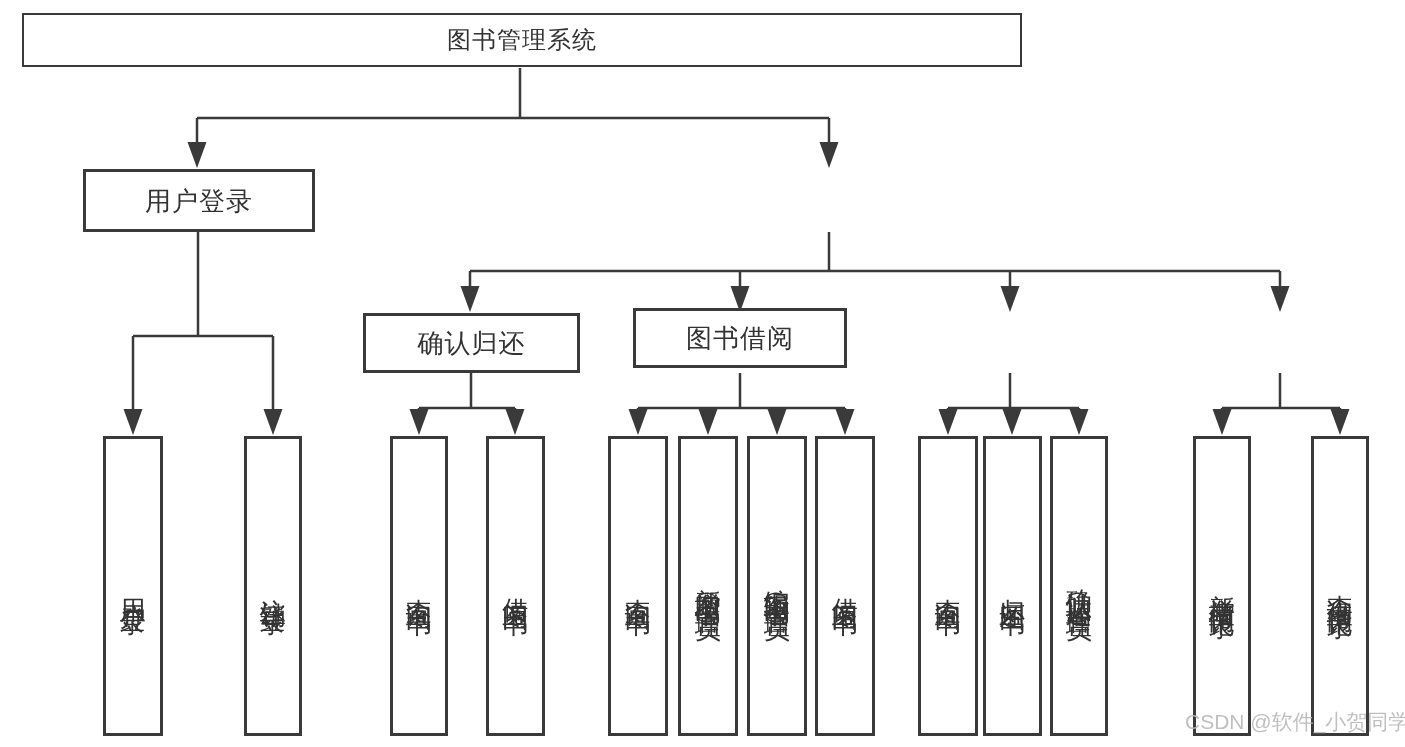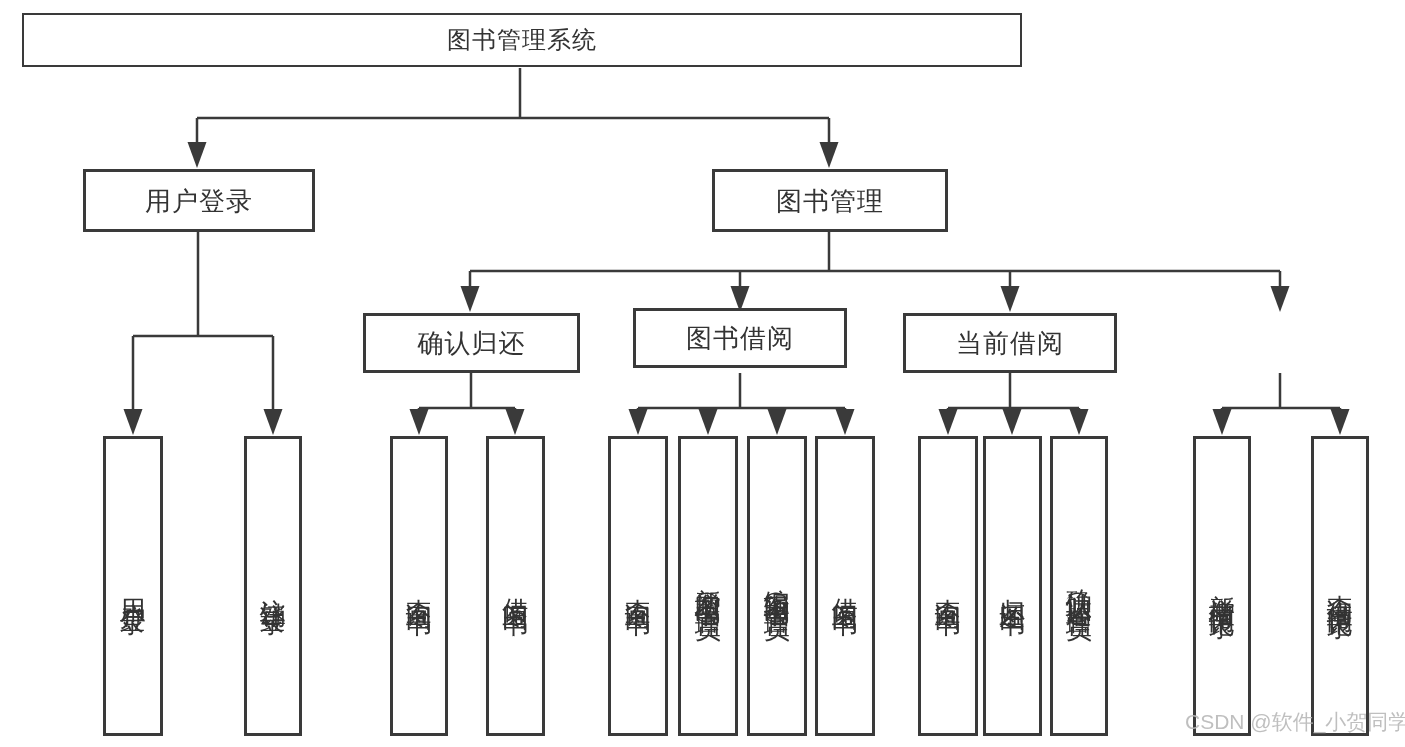--- a/index.html
+++ b/index.html
@@ -86,32 +86,26 @@
     </g>
   </svg>
 
   <div class="node root" style="left:22px;top:13px;width:1000px;height:54px;">
     <span class="hlabel">图书管理系统</span>
   </div>
 
   <div class="node" style="left:83px;top:169px;width:232px;height:63px;">
     <span class="hlabel">用户登录</span>
   </div>
-  <div class="node" style="left:712px;top:169px;width:236px;height:63px;">
-    <span class="hlabel">图书管理</span>
-  </div>
 
   <div class="node" style="left:363px;top:313px;width:217px;height:60px;">
     <span class="hlabel">确认归还</span>
   </div>
   <div class="node" style="left:633px;top:308px;width:214px;height:60px;">
     <span class="hlabel">图书借阅</span>
-  </div>
-  <div class="node" style="left:903px;top:313px;width:214px;height:60px;">
-    <span class="hlabel">当前借阅</span>
   </div>
 
   <div class="node vnode" style="left:103px;top:436px;width:60px;height:300px;">
     <span class="vlabel">用户登录</span>
   </div>
   <div class="node vnode" style="left:244px;top:436px;width:58px;height:300px;">
     <span class="vlabel">注销登录</span>
   </div>
 
   <div class="node vnode" style="left:390px;top:436px;width:58px;height:300px;">

